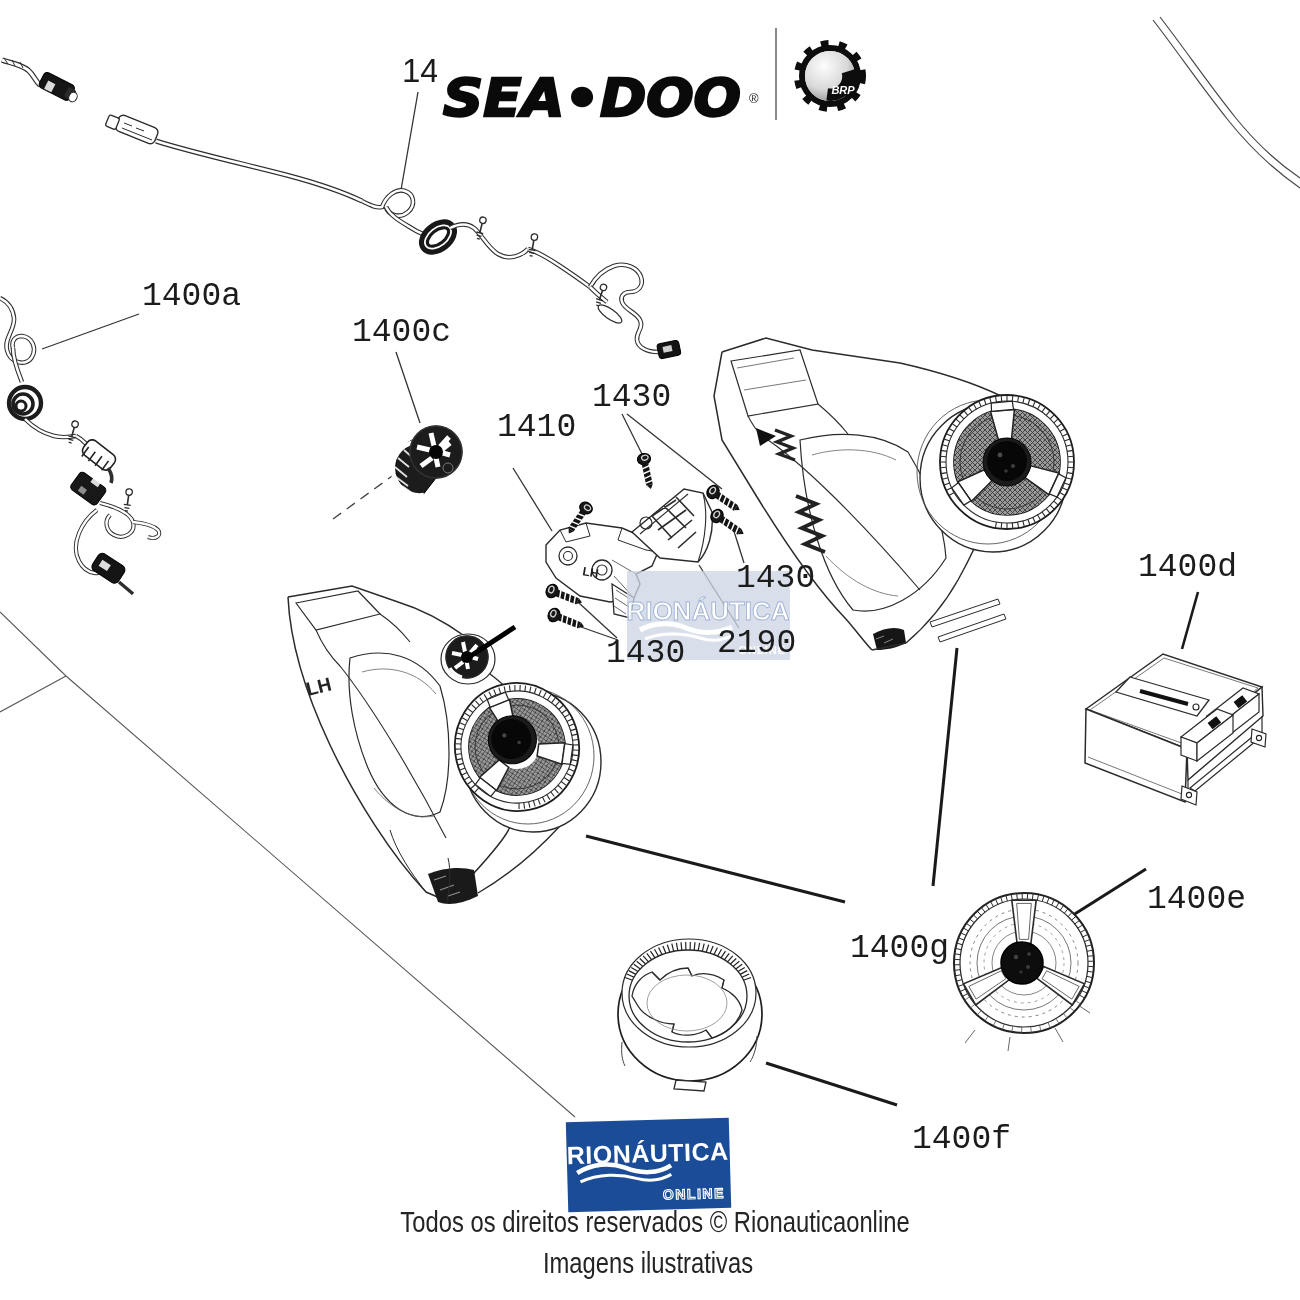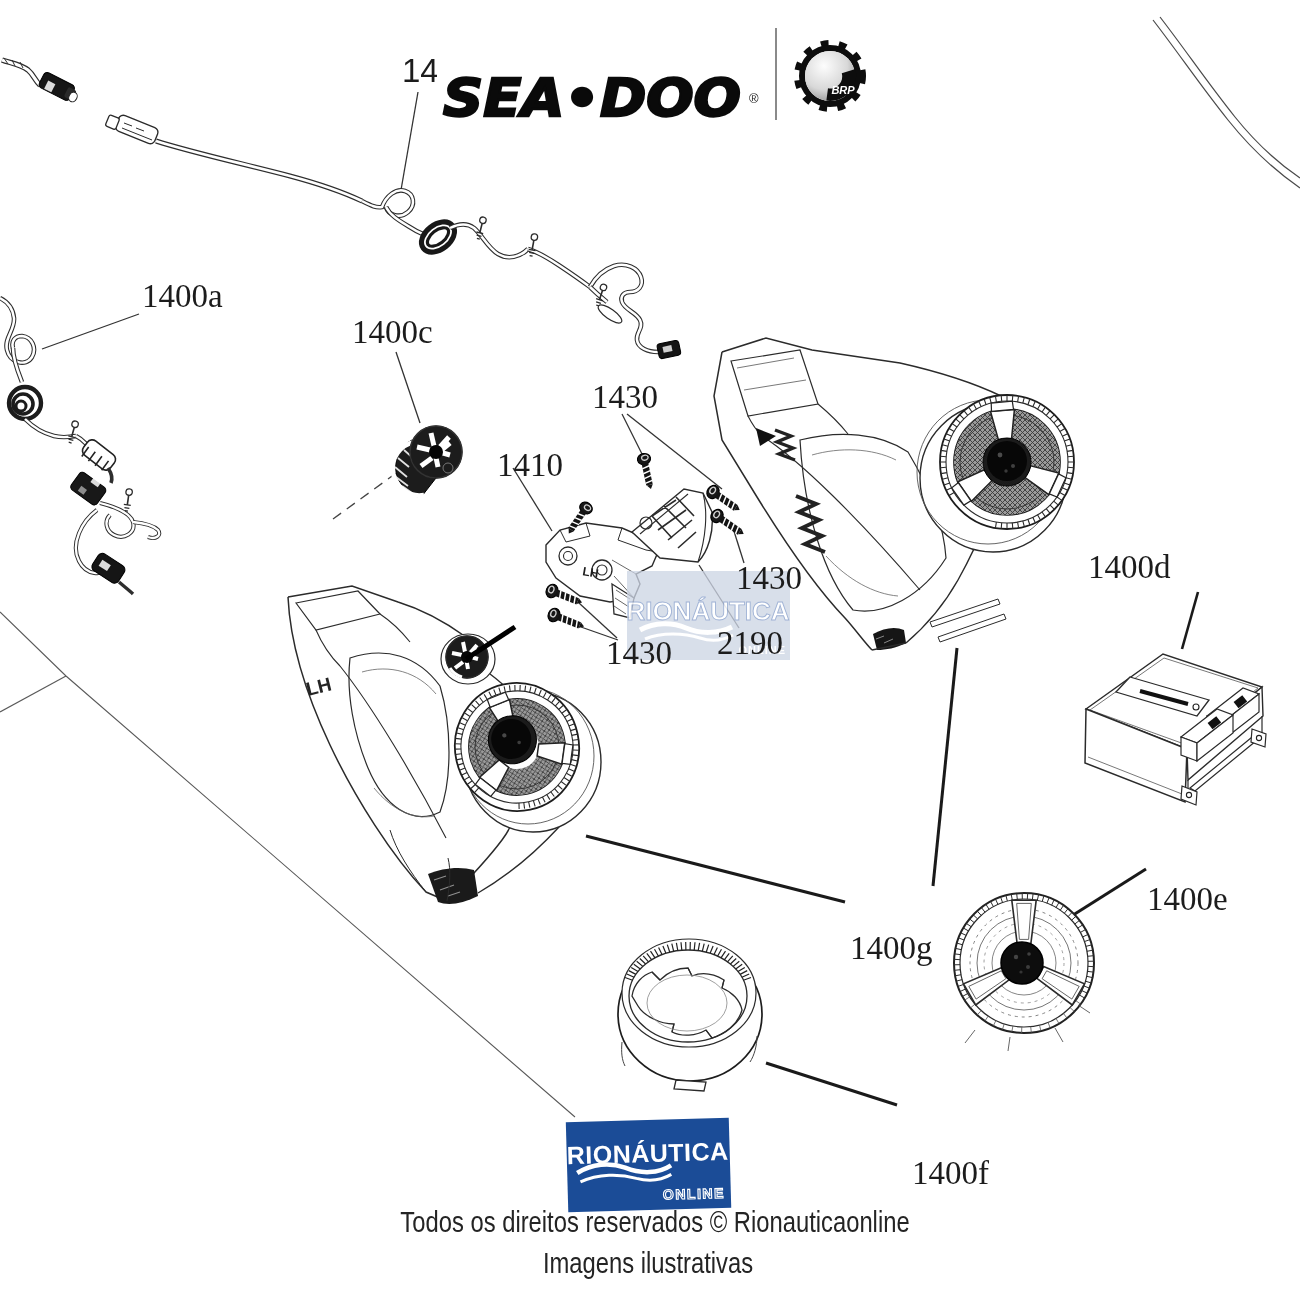--- a/index.html
+++ b/index.html
@@ -4,21 +4,21 @@
 <style>
   html,body { margin:0; padding:0; background:#ffffff; }
   .canvas {
     position:relative; width:1300px; height:1300px; overflow:hidden;
     background:#ffffff;
     font-family:"Liberation Sans", sans-serif;
   }
   svg.diagram { position:absolute; left:0; top:0; }
   .plabel {
     position:absolute; font-size:33px; color:#1c1c1c; letter-spacing:0;
-    font-family:Liberation Serif, serif; white-space:nowrap; line-height:1;
+    font-family:Liberation Mono, monospace; white-space:nowrap; line-height:1;
   }
   .copyright {
     position:absolute; transform:translateX(-50%) scaleX(0.82); font-size:29px; color:#242424;
     font-family:"Liberation Sans", sans-serif; white-space:nowrap; line-height:1.1;
   }
 </style>
 </head>
 <body>
 
 <div class="canvas">
@@ -366,24 +366,24 @@
   <text x="648" y="1162" text-anchor="middle" font-family="Liberation Sans, sans-serif" font-size="25" font-weight="bold" letter-spacing="0.5" fill="#ffffff">RIONÁUTICA</text>
   <path d="M577,1171 C592,1162 610,1161 625,1167 C641,1174 658,1174 671,1166" stroke="#fff" stroke-width="4.5" fill="none"></path>
   <path d="M580,1180 C598,1172 620,1173 636,1178 C650,1182 662,1180 671,1175" stroke="#fff" stroke-width="3" fill="none"></path>
   <text x="724" y="1200" text-anchor="end" font-family="Liberation Sans, sans-serif" font-size="14" font-weight="bold" letter-spacing="1.5" fill="#1b4c97" stroke="#ffffff" stroke-width="1.1">ONLINE</text>
 </g>
 </svg>
 
 <div class="plabel" style="left:142px;top:280px">1400a</div>
 <div class="plabel" style="left:352px;top:316px">1400c</div>
 <div class="plabel" style="left:592px;top:381px">1430</div>
-<div class="plabel" style="left:497px;top:449px">1410</div>
+<div class="plabel" style="left:497px;top:411px">1410</div>
 <div class="plabel" style="left:736px;top:562px">1430</div>
 <div class="plabel" style="left:717px;top:627px">2190</div>
 <div class="plabel" style="left:606px;top:637px">1430</div>
-<div class="plabel" style="left:1088px;top:551px">1400d</div>
+<div class="plabel" style="left:1138px;top:551px">1400d</div>
 <div class="plabel" style="left:1147px;top:883px">1400e</div>
 <div class="plabel" style="left:850px;top:932px">1400g</div>
-<div class="plabel" style="left:912px;top:1157px">1400f</div>
+<div class="plabel" style="left:912px;top:1123px">1400f</div>
 <div class="copyright" style="left:655px;top:1207px">Todos os direitos reservados © Rionauticaonline</div>
 <div class="copyright" style="left:648px;top:1248px">Imagens ilustrativas</div>
 
 </div>
 
 </body></html>

